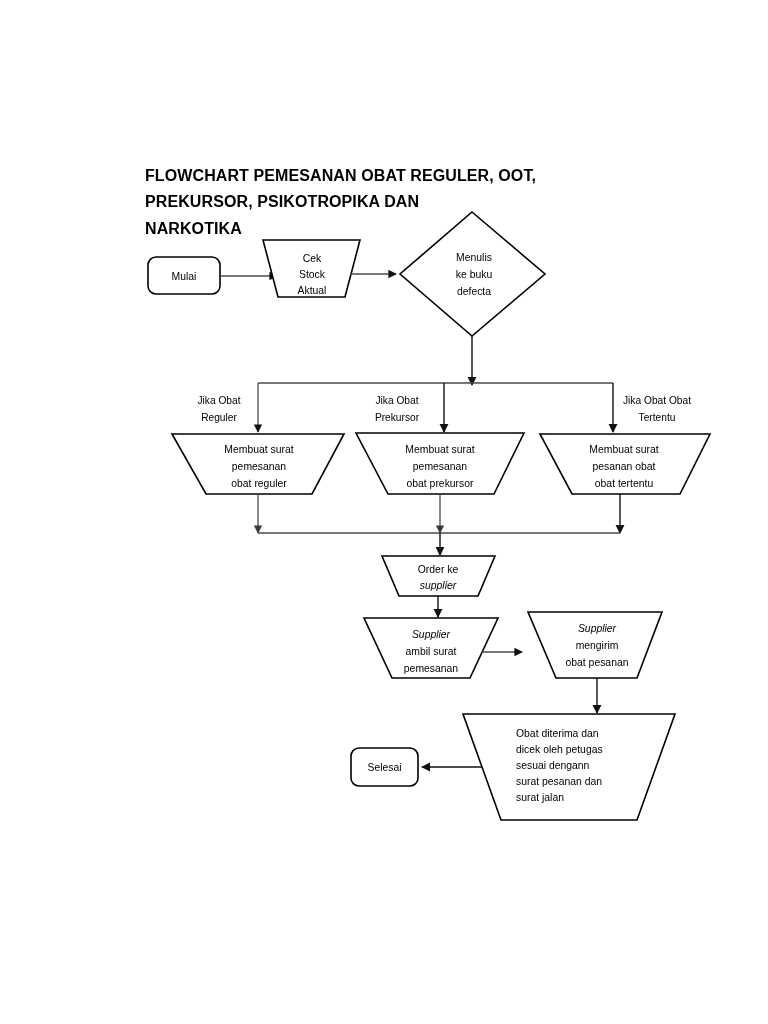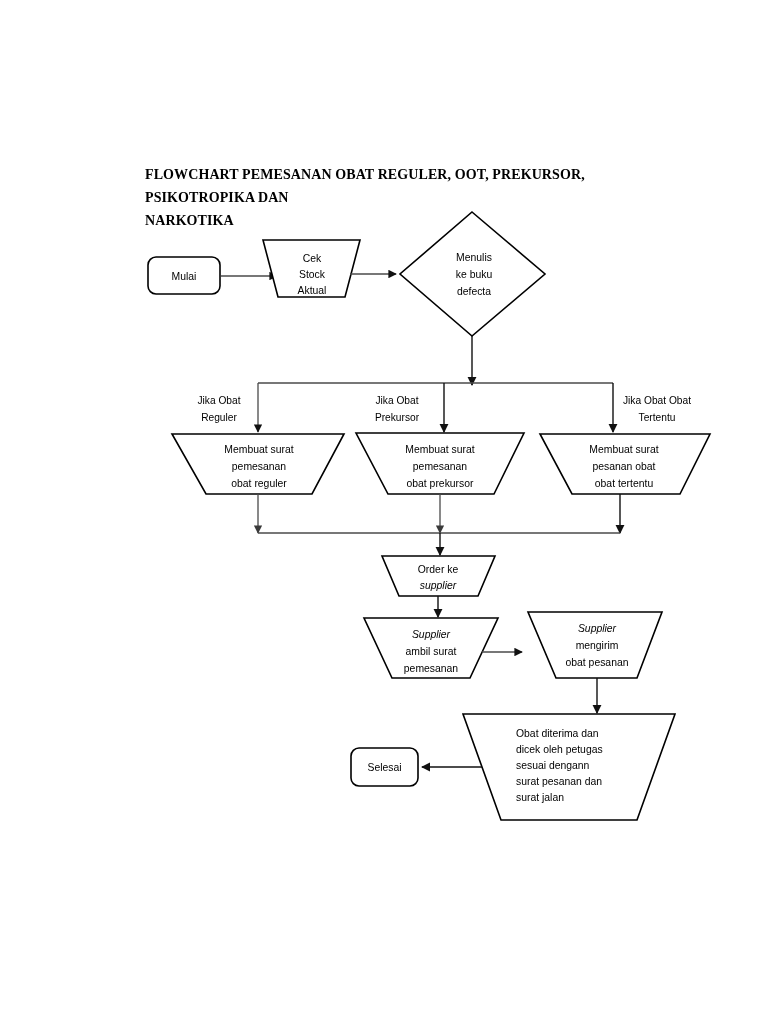--- a/index.html
+++ b/index.html
@@ -18,27 +18,26 @@
   #page {
     position: absolute;
     inset: 0;
     background: #ffffff;
   }
   #doc-title {
     position: absolute;
     left: 145px;
     top: 163px;
     width: 500px;
-    font-size: 14px;
+    font-size: 16px;
     font-weight: bold;
     line-height: 1.65;
     letter-spacing: 0.1px;
     color: #000000;
     white-space: pre-line;
-    font-family: Liberation Serif, serif;
   }
   svg#flow {
     position: absolute;
     left: 0;
     top: 0;
     width: 768px;
     height: 1024px;
   }
   svg#flow .shape {
     fill: #ffffff;

